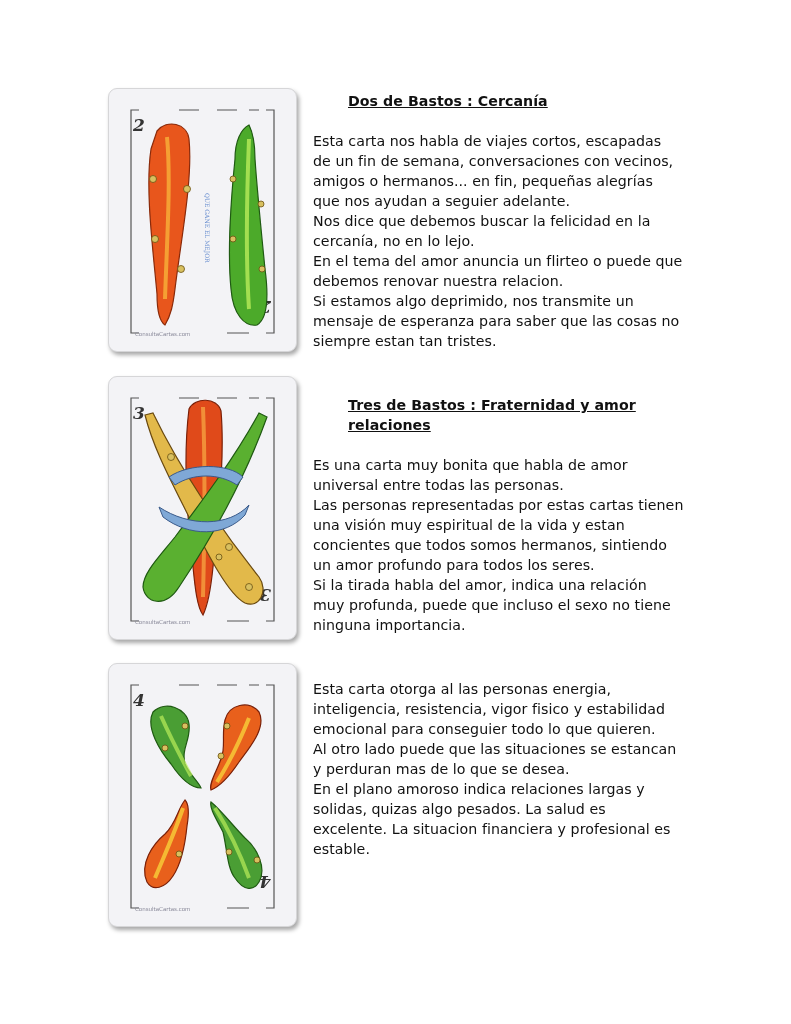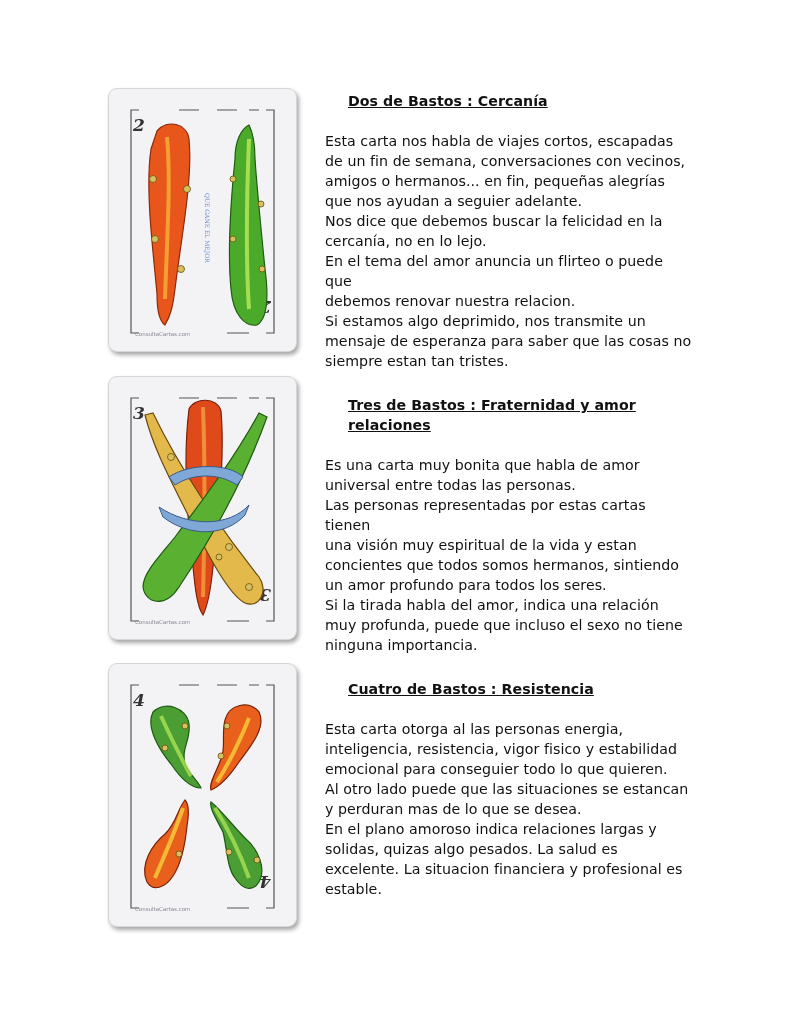--- a/index.html
+++ b/index.html
@@ -17,21 +17,21 @@
   }
   .card svg { position:absolute; left:0; top:0; }
   .text-block {
     position:absolute; left:313px; width:380px;
     font-size:14.2px; line-height:20px; letter-spacing:0.05px;
   }
   .heading {
     font-weight:bold; text-decoration:underline; display:block;
     margin-bottom:20px; font-size:14.2px;margin-left:35px;
   }
-  .para { display:block; white-space:pre-line;margin-left:12px; }
+  .para { display:block; white-space:pre-line; }
 </style>
 </head>
 <body>
 
 <div class="section">
   <div class="card" style="top:88px;">
     <svg width="187" height="262" viewBox="0 0 187 262">
 
       <g stroke="#555" stroke-width="1.2" fill="none">
         <path d="M30 21 L22 21 L22 244 L30 244"></path>
@@ -158,21 +158,20 @@
           <circle cx="118" cy="62" r="3"></circle>
           <circle cx="112" cy="92" r="3"></circle>
         <circle cx="70" cy="190" r="3"></circle>
           <circle cx="120" cy="188" r="3"></circle>
           <circle cx="148" cy="196" r="3"></circle>
       </g>
       <text x="26" y="247" font-family="DejaVu Sans, sans-serif" font-size="5.5" fill="#8a8a9a">ConsultaCartas.com</text>
     </svg>
   </div>
   <div class="text-block" style="top:679px;">
-    <span class="heading">Cuatro de Bastos : Resistencia</span>
     <span class="para">Esta carta otorga al las personas energia,
 inteligencia, resistencia, vigor fisico y estabilidad
 emocional para conseguier todo lo que quieren.
 Al otro lado puede que las situaciones se estancan
 y perduran mas de lo que se desea.
 En el plano amoroso indica relaciones largas y
 solidas, quizas algo pesados.  La salud es
 excelente. La situacion financiera y profesional es
 estable.</span>
   </div>

